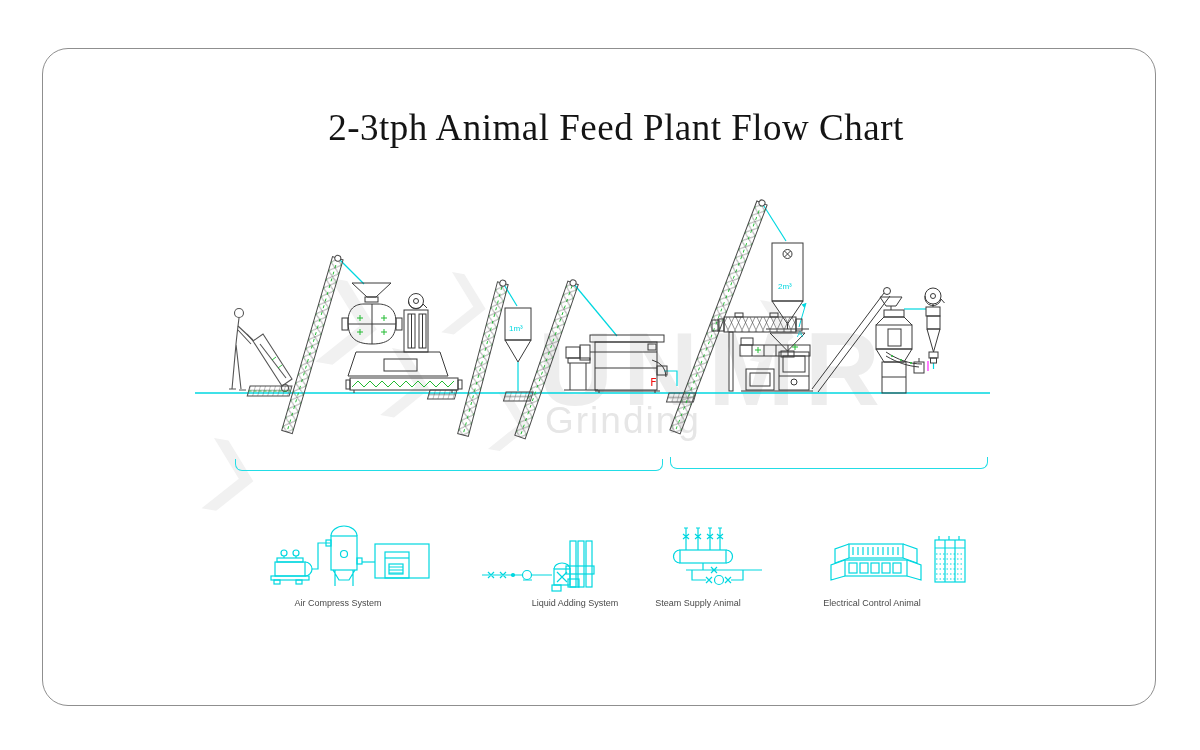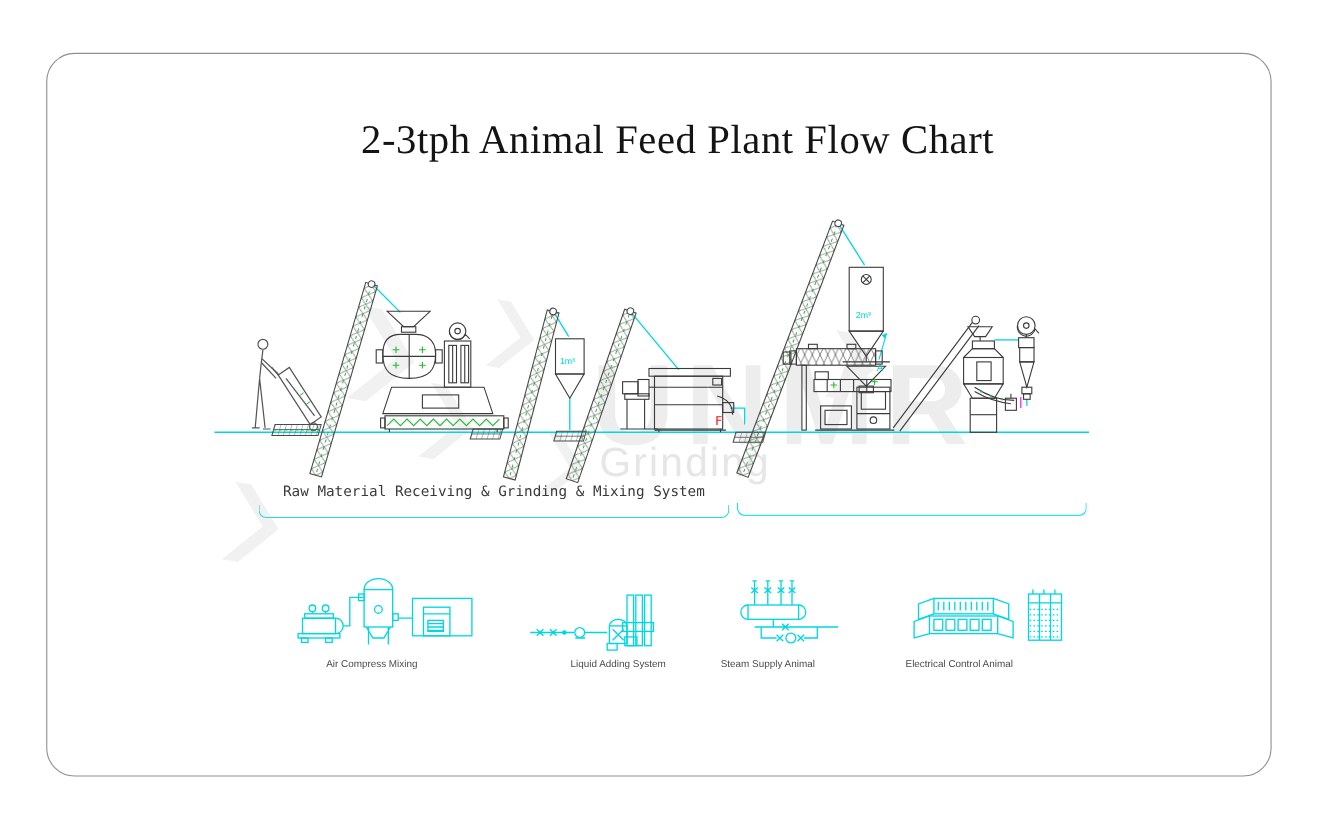--- a/index.html
+++ b/index.html
@@ -239,21 +239,20 @@
       <path d="M925,296 A8,8 0 0 0 941,299 L944.5,303"></path>
       <path d="M933,304 V307"></path>
       <rect x="926" y="307" width="14" height="9"></rect>
       <rect x="927" y="316" width="13" height="13"></rect>
       <path d="M927,329 H940 L933.5,352 Z"></path>
       <rect x="929" y="352" width="9" height="6"></rect>
       <rect x="930.5" y="358" width="6" height="5"></rect>
     </g>
   </svg>
 
-  <div class="sec-label s1">Raw Material Receiving &amp; Grinding &amp; Mixing System</div>
   <div class="bracket b1"></div>
   <div class="bracket b2"></div>
 
   <svg class="subsys" style="left:265px;top:522px" width="175" height="78" viewBox="0 0 175 78" stroke="#00d7e0" stroke-width="1.2" fill="none">
     <rect x="10" y="40" width="30" height="14"></rect>
     <path d="M40,40 a7,7 0 0 1 0,14"></path>
     <rect x="12" y="36" width="26" height="4"></rect>
     <circle cx="19" cy="31" r="3"></circle>
       <path d="M19,34 V36"></path>
     <circle cx="31" cy="31" r="3"></circle>
@@ -268,39 +267,39 @@
     <rect x="61" y="18" width="5" height="6"></rect>
       <rect x="92" y="36" width="5" height="6"></rect>
     <path d="M68,48 L74,58 H84 L90,48 M70,48 V64 M88,48 V64"></path>
     <path d="M97,40 h13"></path>
     <rect x="110" y="22" width="54" height="34"></rect>
     <rect x="120" y="30" width="24" height="26"></rect>
     <path d="M120,36 H144"></path>
     <rect x="124" y="42" width="14" height="10"></rect>
     <path d="M124,45 H138 M124,48 H138 M124,51 H138"></path>
   </svg>
-  <div class="sub-label" style="left:268px;width:140px">Air Compress Mixing</div>
+  <div class="sub-label" style="left:268px;width:140px">Air Compress System</div>
 
   <svg class="subsys" style="left:478px;top:533px" width="175" height="62" viewBox="0 0 175 62" stroke="#00d7e0" stroke-width="1.2" fill="none">
     <path d="M4,42 H44"></path>
     <path d="M10,39 l6,6 M16,39 l-6,6 M22,39 l6,6 M28,39 l-6,6"></path>
     <circle cx="35" cy="42" r="1.5" fill="#00d7e0"></circle>
     <circle cx="49" cy="42" r="4.5"></circle>
       <path d="M45,47 h9 M53,42 H74"></path>
     <path d="M76,36 a8,6 0 0 1 16,0"></path>
     <rect x="76" y="36" width="16" height="16"></rect>
     <path d="M79,39 L89,49 M89,39 L79,49"></path>
     <rect x="74" y="52" width="9" height="6"></rect>
     <rect x="92" y="8" width="6" height="46"></rect>
     <rect x="100" y="8" width="6" height="46"></rect>
     <rect x="108" y="8" width="6" height="46"></rect>
     <rect x="88" y="33" width="28" height="8"></rect>
     <rect x="90" y="46" width="11" height="8"></rect>
   </svg>
-  <div class="sub-label" style="left:492px;width:140px">Liquid Adding System</div>
+  <div class="sub-label" style="left:505px;width:140px">Liquid Adding System</div>
 
   <svg class="subsys" style="left:648px;top:518px" width="175" height="80" viewBox="0 0 175 80" stroke="#00d7e0" stroke-width="1.2" fill="none">
     <rect x="32" y="32" width="46" height="13"></rect>
     <path d="M32,32 a6.5,6.5 0 0 0 0,13 M78,32 a6.5,6.5 0 0 1 0,13"></path>
     <path d="M38,32 V10 M35,16 l6,5 M41,16 l-6,5 M36,10 h4"></path>
     <path d="M50,32 V10 M47,16 l6,5 M53,16 l-6,5 M48,10 h4"></path>
     <path d="M62,32 V10 M59,16 l6,5 M65,16 l-6,5 M60,10 h4"></path>
     <path d="M72,32 V10 M69,16 l6,5 M75,16 l-6,5 M70,10 h4"></path>
     <path d="M55,45 V52 M38,52 H95 M63,49 l6,6 M69,49 l-6,6 M95,52 H114"></path>
     <path d="M44,52 V62 H58 M58,59 l6,6 M64,59 l-6,6"></path>

